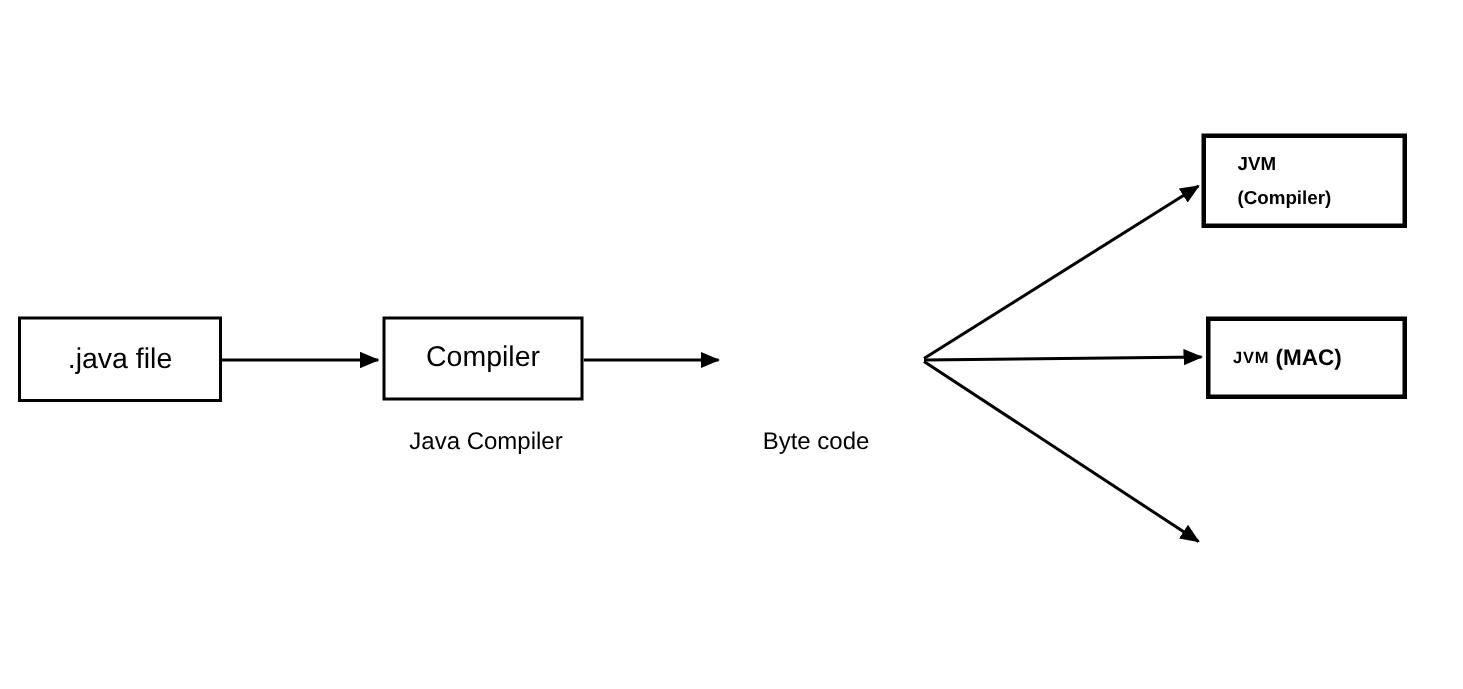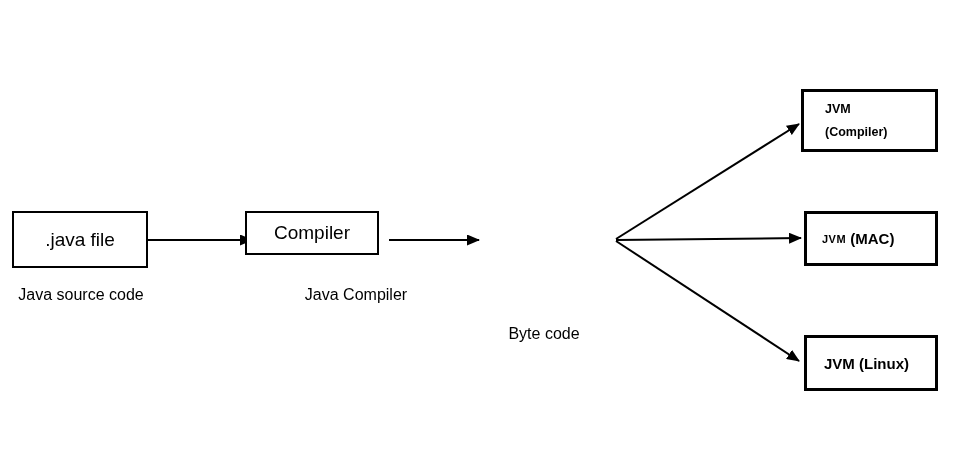--- a/index.html
+++ b/index.html
@@ -33,39 +33,39 @@
   }
   .node.main {
     font-size: 19px;
   }
   .node.jvm {
     border-width: 3px;
     justify-content: flex-start;
     font-weight: bold;
   }
   .box-java-file  { left: 12px;  top: 211px; width: 136px; height: 57px; text-align: center; }
-  .box-compiler   { left: 245px; top: 211px; width: 134px; height: 44px; }
+  .box-compiler   { left: 255px; top: 211px; width: 134px; height: 56px; }
   .box-class-file { left: 481px; top: 210px; width: 136px; height: 57px; }
   .box-jvm-windows{ left: 801px; top: 89px;  width: 137px; height: 63px;
                     font-size: 12.5px; line-height: 23px; padding-left: 21px; }
   .box-jvm-mac    { left: 804px; top: 211px; width: 134px; height: 55px;
                     font-size: 15px; padding-left: 15px; }
   .box-jvm-mac .small-caps { font-size: 11px; letter-spacing: 0.5px; }
   .box-jvm-linux  { left: 804px; top: 335px; width: 134px; height: 56px;
                     font-size: 15px; padding-left: 17px; }
   .caption {
     position: absolute;
     top: 286px;
     transform: translateX(-50%);
     font-size: 16px;
     white-space: nowrap;
   }
   .caption-java-file  { left: 81px; }
-  .caption-compiler   { left: 324px; margin-left: 32px; }
-  .caption-class-file { left: 544px; margin-top: 39px; }
+  .caption-compiler   { left: 324px; }
+  .caption-class-file { left: 544px; }
 </style>
 </head>
 <body>
 
 <div class="canvas">
 
   <svg class="arrows" viewBox="0 0 975 459" xmlns="http://www.w3.org/2000/svg">
     <defs>
       <marker id="arrowhead" markerUnits="userSpaceOnUse" markerWidth="13" markerHeight="11" refX="12" refY="5.5" orient="auto">
         <polygon points="0 0, 13 5.5, 0 11" fill="currentColor"></polygon>
@@ -92,21 +92,17 @@
       <span>JVM</span><br>
       <span>(Compiler)</span>
     </span>
   </div>
 
   <div class="node jvm box-jvm-mac">
     <span class="small-caps">JVM</span>
     <span>&nbsp;(MAC)</span>
   </div>
 
-  <div class="node jvm box-jvm-linux">
-    <span>JVM (Linux)</span>
-  </div>
 
-  <div class="caption caption-java-file">Java source code</div>
   <div class="caption caption-compiler">Java Compiler</div>
   <div class="caption caption-class-file">Byte code</div>
 
 </div>
 
 </body></html>

